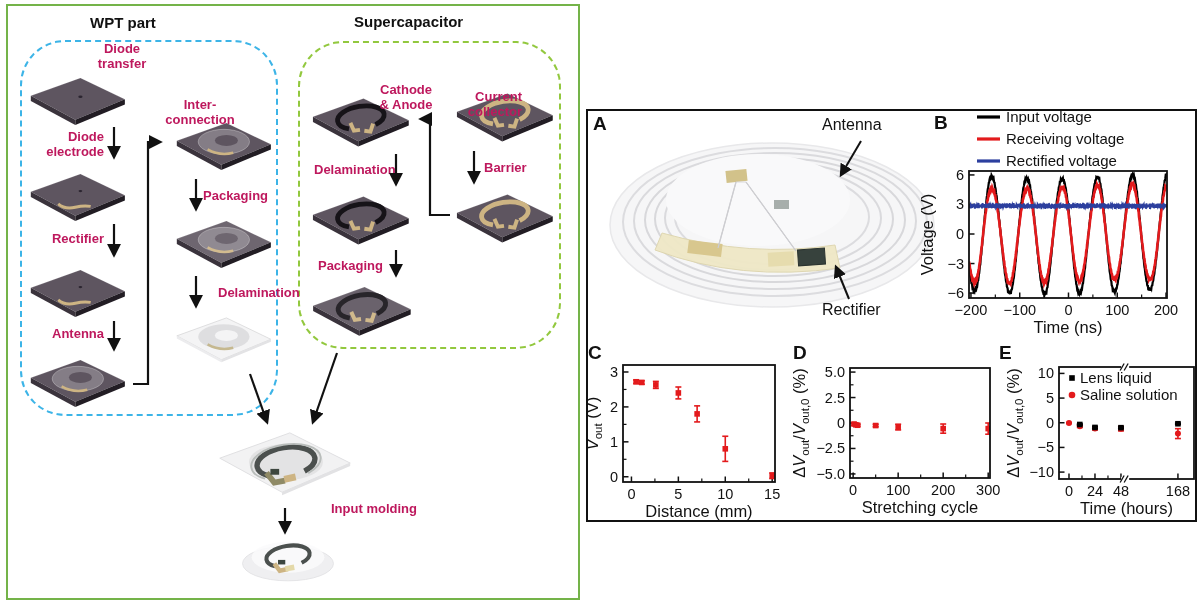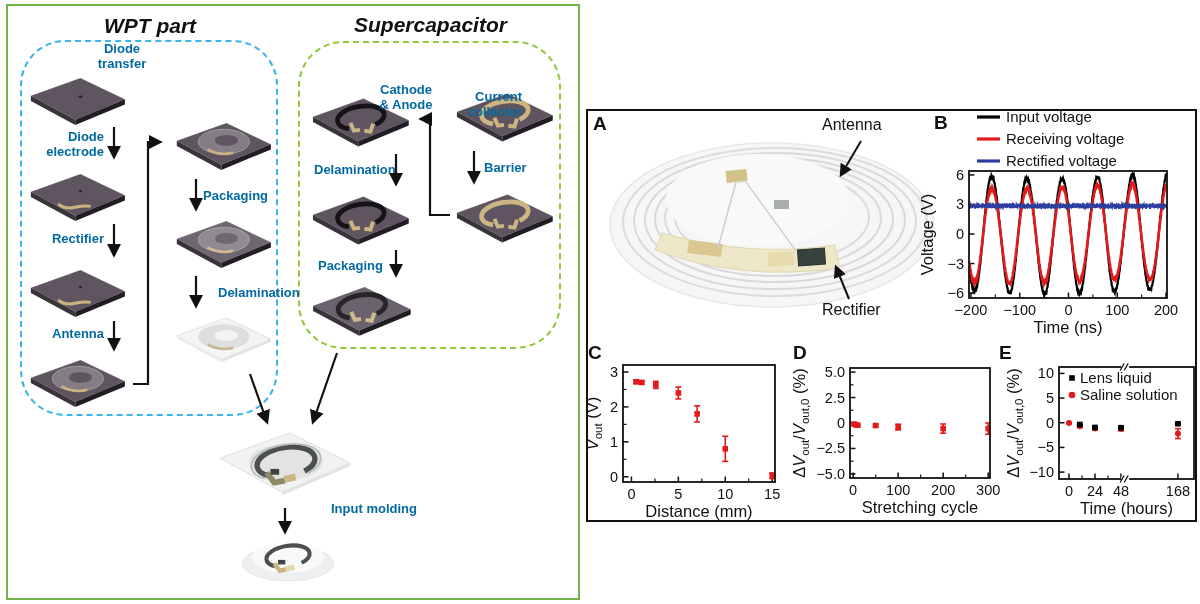--- a/index.html
+++ b/index.html
@@ -1,21 +1,21 @@
 <!DOCTYPE html>
 <html><head>
 <meta charset="utf-8">
 <style>
   html,body{margin:0;padding:0;background:#fff;}
   #fig{position:relative;width:1200px;height:604px;background:#fff;
        font-family:"Liberation Sans",sans-serif;color:#111;overflow:hidden;}
   .box{position:absolute;box-sizing:border-box;}
   .lbl{position:absolute;font-weight:700;font-size:13px;line-height:1.18;
-       white-space:pre-line;color:#0369a1;}
-  .title{position:absolute;font-weight:700;font-size:21px;text-align:center;color:#111;font-style:italic;}
+       white-space:pre-line;color:#be185d;}
+  .title{position:absolute;font-weight:700;font-size:15px;text-align:left;color:#111;}
   .plet{position:absolute;font-weight:700;font-size:19px;color:#111;}
   .alab{position:absolute;font-weight:400;font-size:16px;color:#111;}
   .chip{position:absolute;}
   svg{display:block;}
   .overlay{position:absolute;left:0;top:0;pointer-events:none;}
 </style>
 </head>
 <body>
 
 <div id="fig">
@@ -140,20 +140,22 @@
     <rect x="52" y="40" width="10" height="6" fill="#e4d9a9" transform="rotate(-10 57 43)"></rect>
     <rect x="44" y="34" width="8" height="5" fill="#3c463f"></rect>
   </svg>
 
   <div class="lbl" style="left:72px;top:41px;width:100px;text-align:center;">Diode
 transfer</div>
   <div class="lbl" style="left:36px;top:129px;width:68px;text-align:right;">Diode
 electrode</div>
   <div class="lbl" style="left:36px;top:231px;width:68px;text-align:right;">Rectifier</div>
   <div class="lbl" style="left:36px;top:326px;width:68px;text-align:right;">Antenna</div>
+  <div class="lbl" style="left:152px;top:97px;width:96px;text-align:center;">Inter-
+connection</div>
   <div class="lbl" style="left:203px;top:188px;">Packaging</div>
   <div class="lbl" style="left:202px;top:285px;padding-left:16px;">Delamination</div>
 
   <div class="lbl" style="left:368px;top:82px;width:76px;text-align:center;">Cathode
 &amp; Anode</div>
   <div class="lbl" style="left:442px;top:60px;width:80px;text-align:right;margin-top:29px;">Current
 collector</div>
   <div class="lbl" style="left:314px;top:162px;width:76px;text-align:right;">Delamination</div>
   <div class="lbl" style="left:484px;top:160px;">Barrier</div>
   <div class="lbl" style="left:309px;top:258px;width:74px;text-align:right;">Packaging</div>

